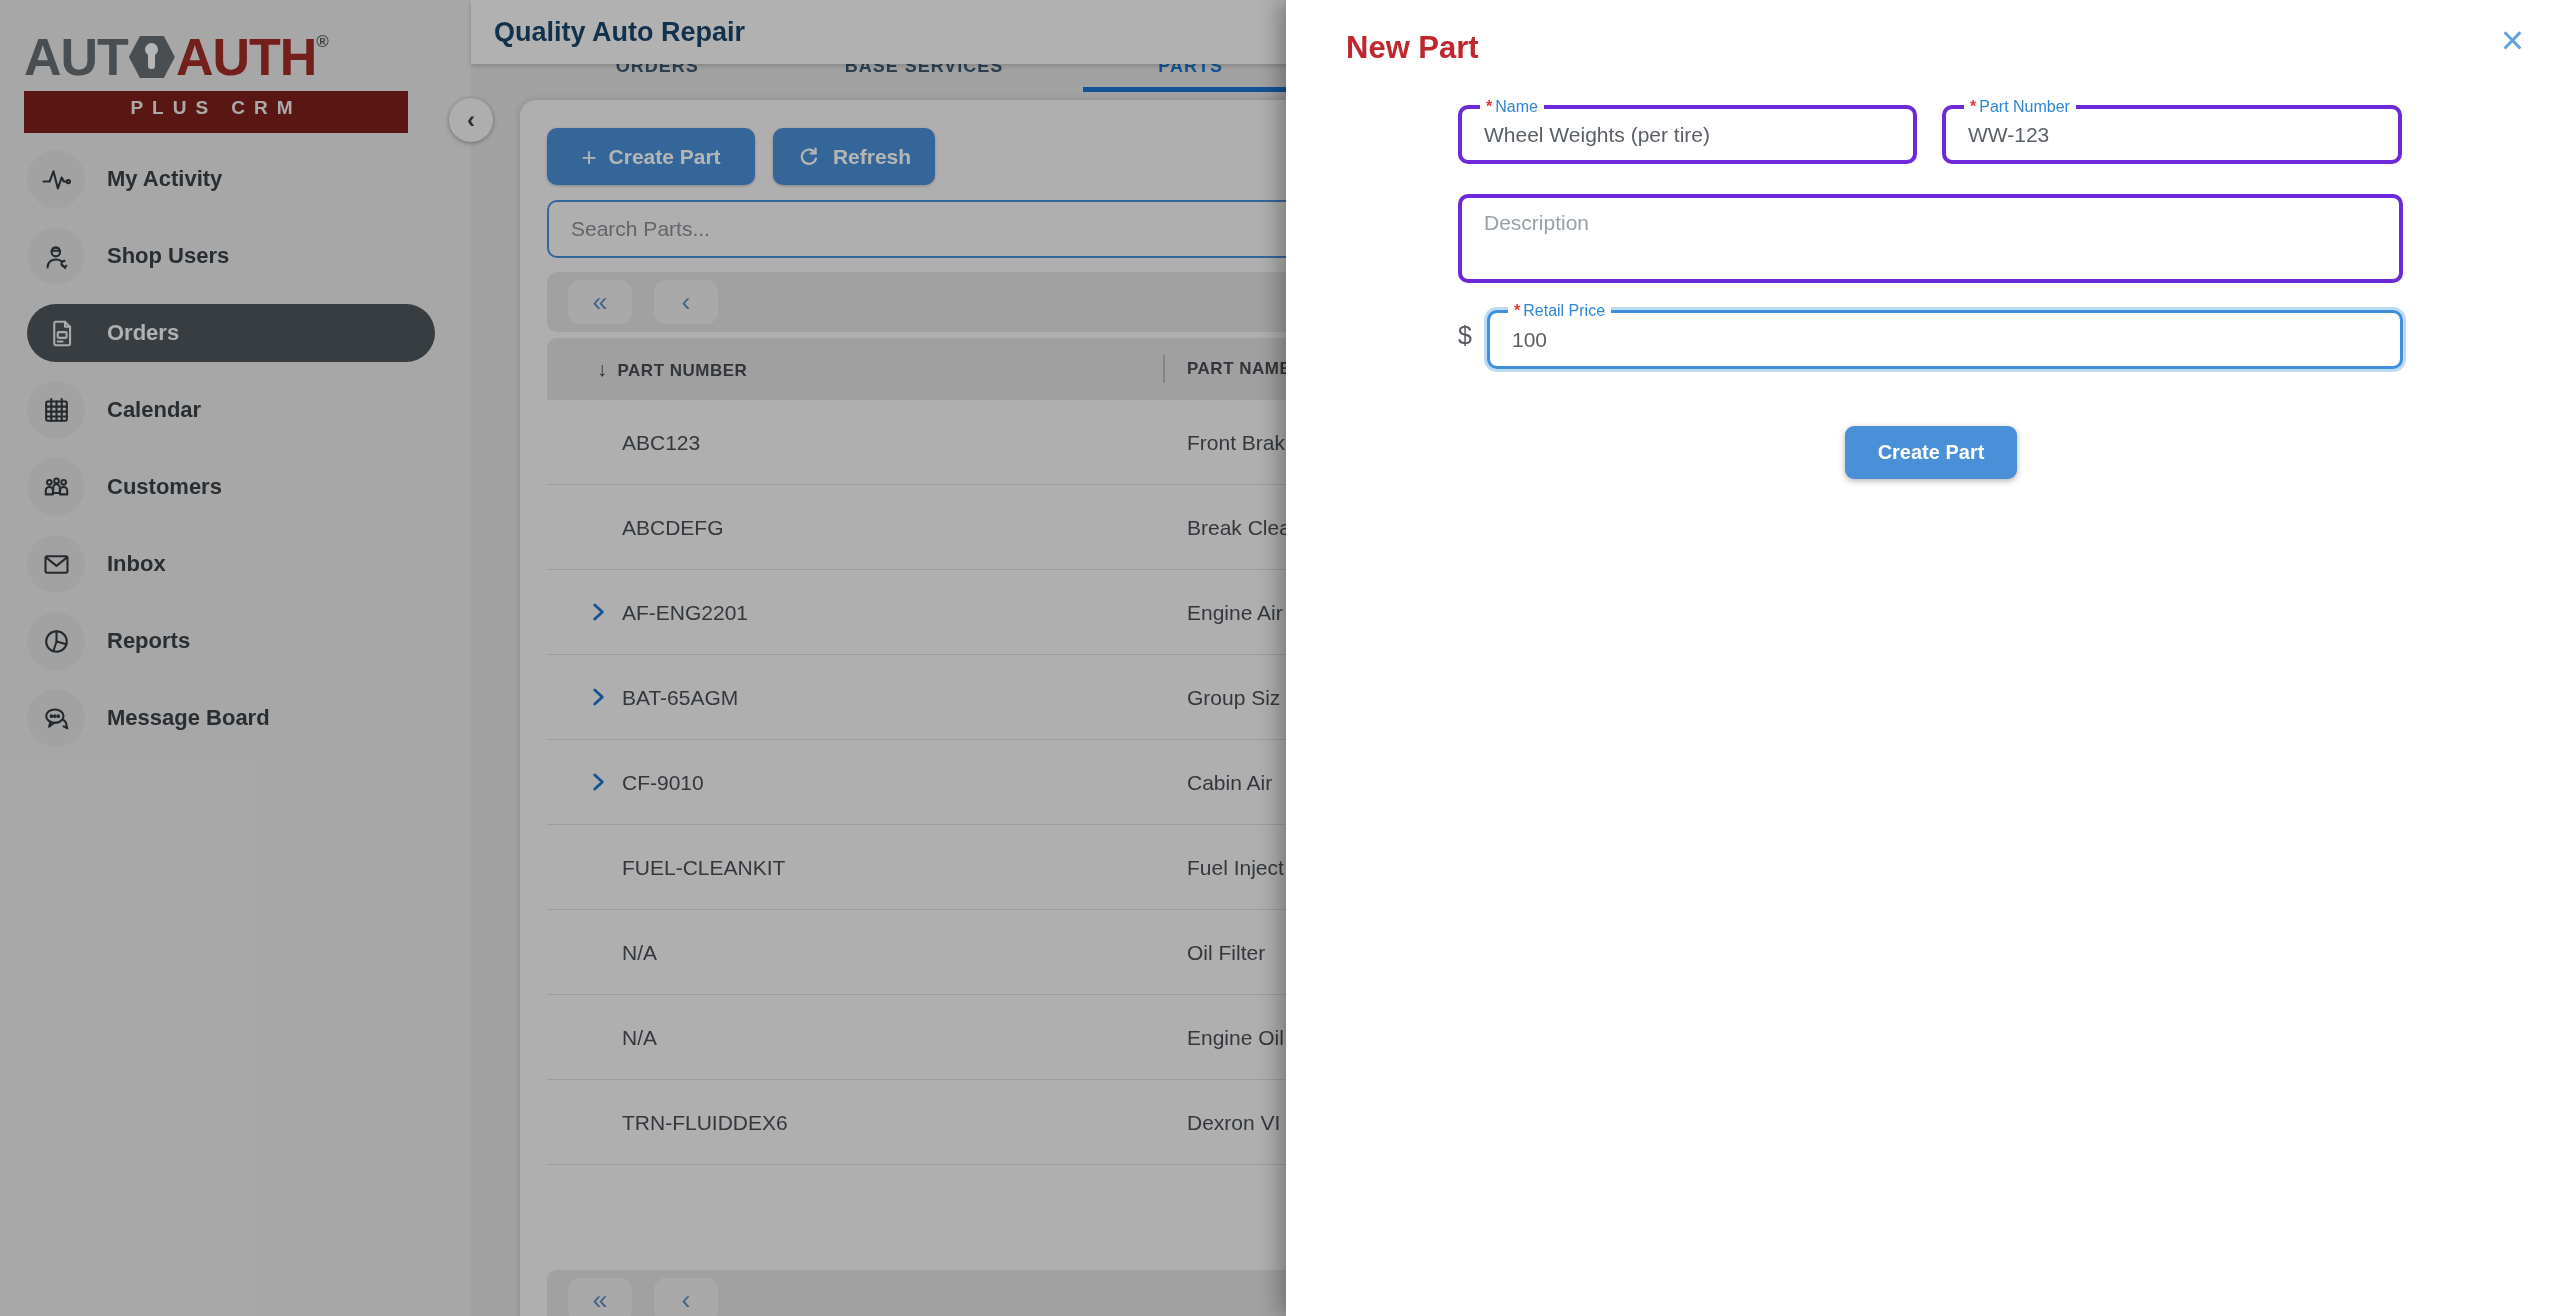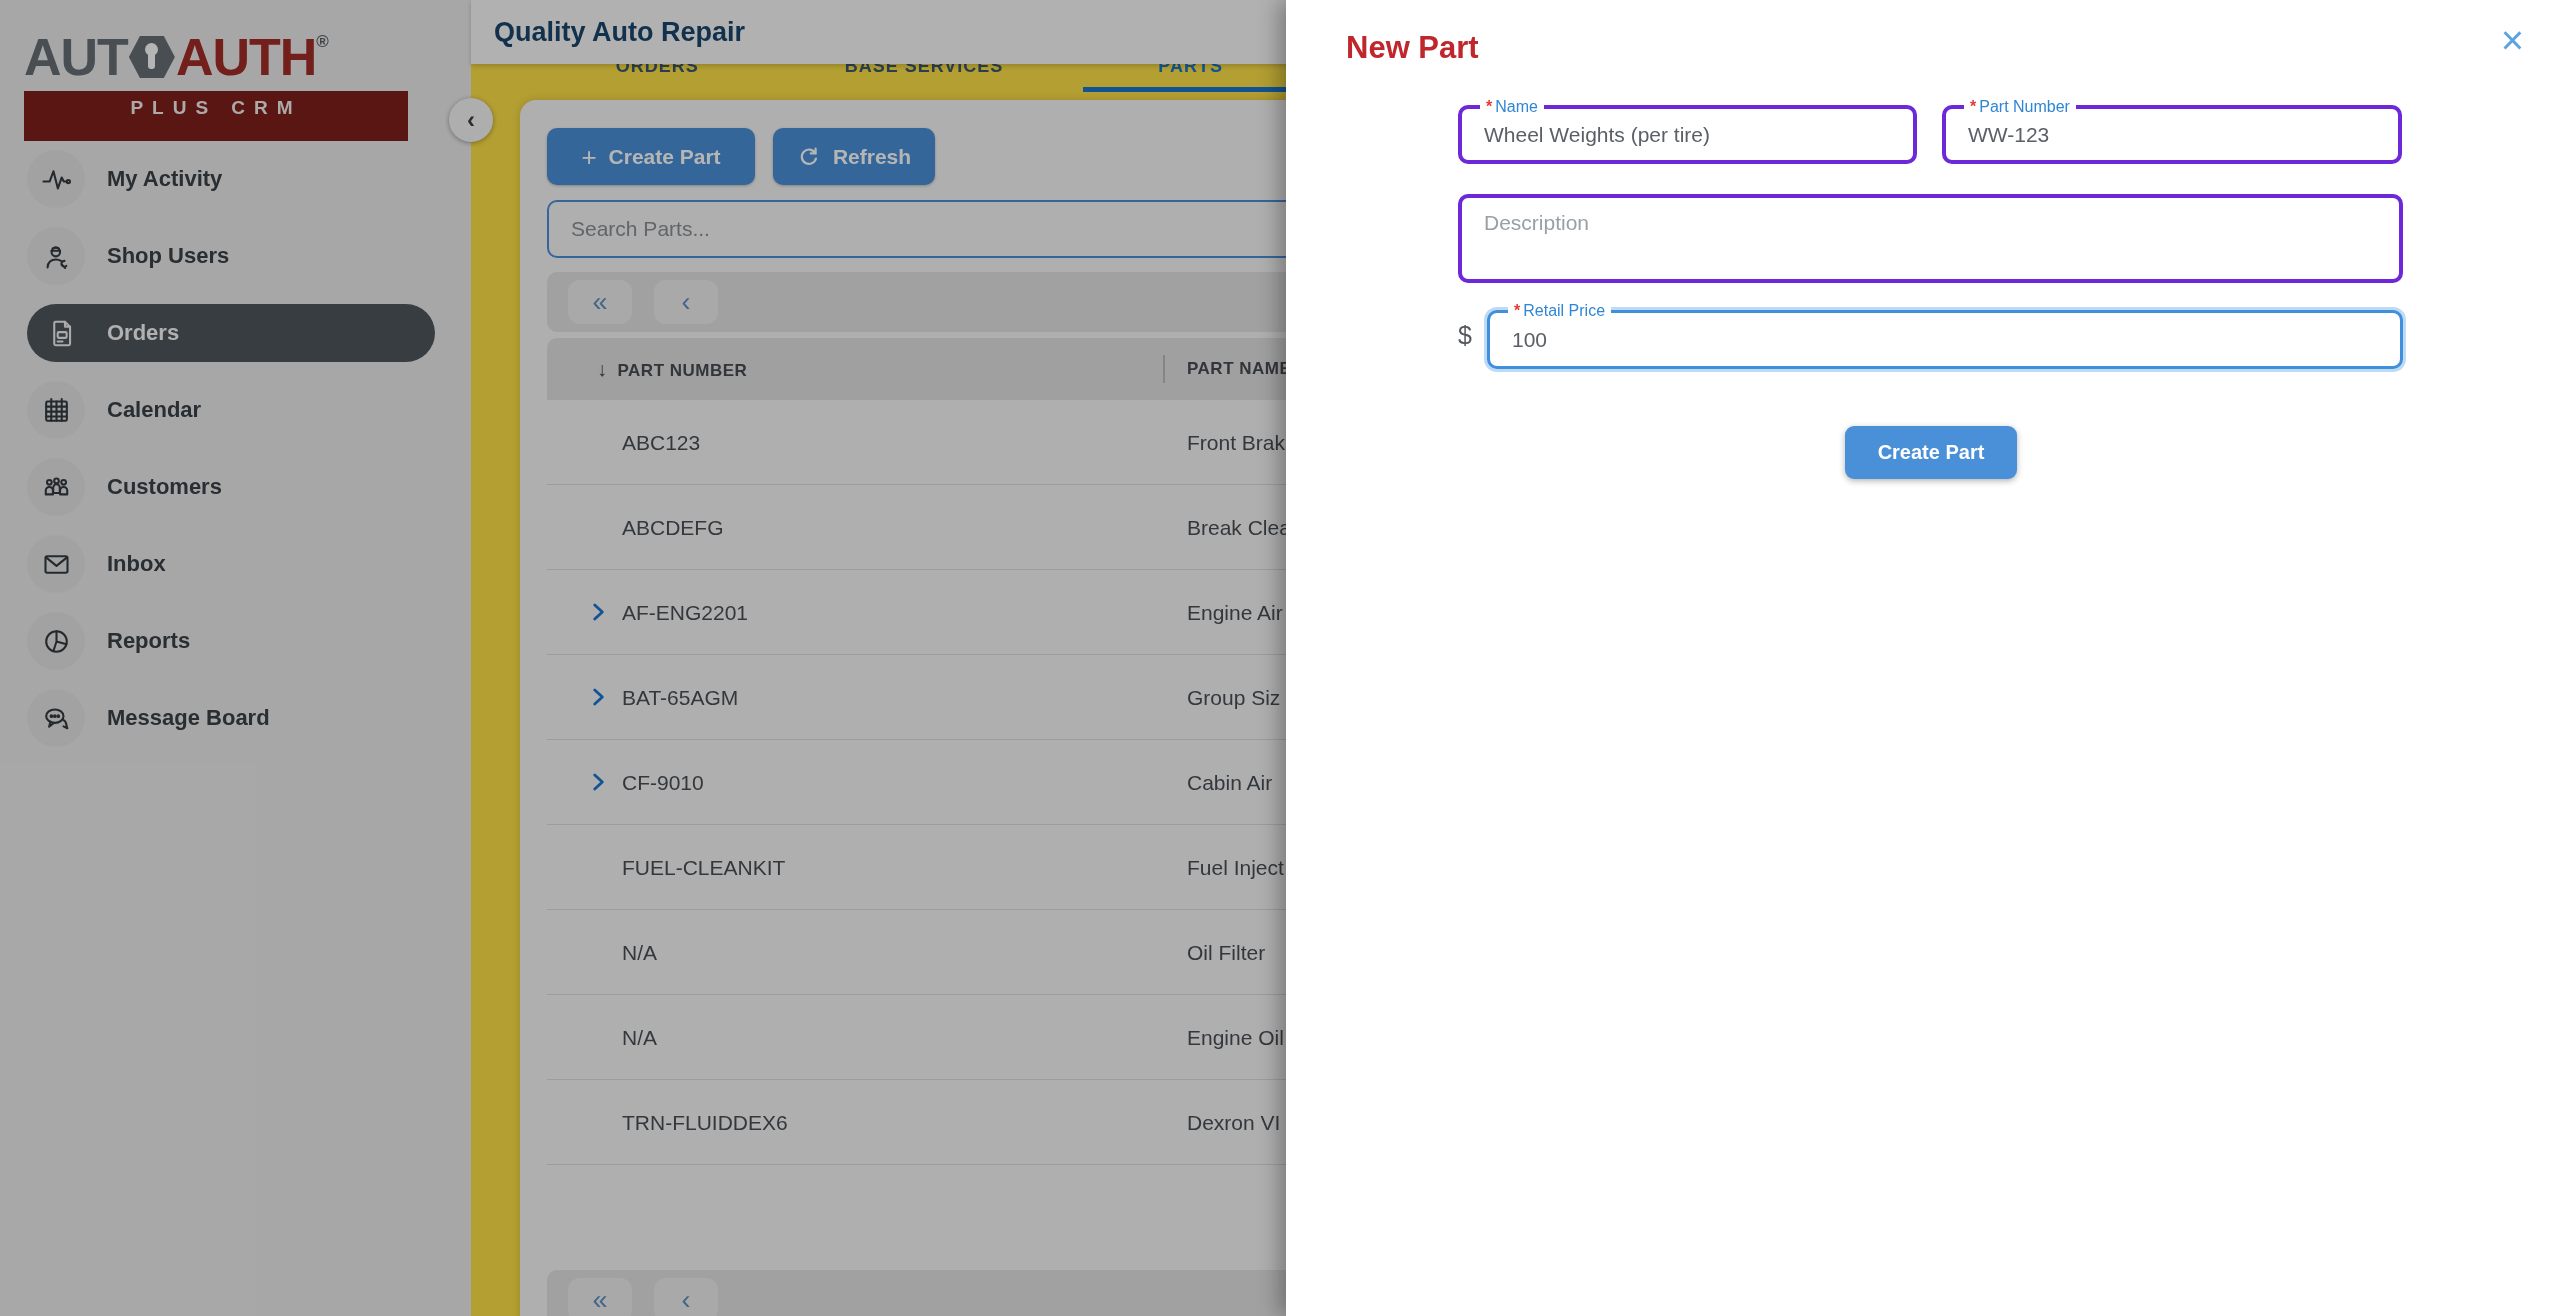--- a/index.html
+++ b/index.html
@@ -1,30 +1,30 @@
 <!DOCTYPE html>
 <html><head>
 <meta charset="utf-8">
 <style>
   html,body{margin:0;padding:0;background:#555;}
   *{box-sizing:border-box;font-family:"Liberation Sans",sans-serif;}
-  #stage{position:relative;width:2560px;height:1316px;overflow:hidden;background:#fde047;}
+  #stage{position:relative;width:2560px;height:1316px;overflow:hidden;background:#e5e5e5;}
 
   
   #sidebar{position:absolute;left:0;top:0;width:471px;height:100%;background:#ececec;z-index:1;}
   #logo{position:absolute;left:24px;top:12px;width:386px;}
   .logo-line{font-weight:800;font-size:52px;letter-spacing:-1px;white-space:nowrap;line-height:60px;}
   .logo-gray{color:#686f75;}
   .logo-red{color:#a32c26;}
   .logo-reg{font-size:17px;color:#5c6267;vertical-align:28px;font-weight:700;}
   .lock-hex{display:inline-block;position:relative;width:46px;height:42px;background:#686f75;
     clip-path:polygon(24% 0,76% 0,100% 50%,76% 100%,24% 100%,0 50%);vertical-align:-3px;margin:0 1px;}
   .lock-hole{position:absolute;left:50%;top:7px;width:13px;height:13px;margin-left:-6.5px;border-radius:50%;background:#fff;}
   .lock-stem{position:absolute;left:50%;top:16px;width:7px;height:17px;margin-left:-3.5px;background:#fff;border-radius:0 0 3px 3px;}
-  #logo-bar{margin-top:4px;width:384px;height:50px;background:#7e1f1a;color:#f3efee;
+  #logo-bar{margin-top:4px;width:384px;height:42px;background:#7e1f1a;color:#f3efee;
     font-size:19px;font-weight:700;letter-spacing:9px;text-align:center;line-height:34px;}
   #nav{position:absolute;left:0;top:150px;width:100%;}
   .nav-item{display:flex;align-items:center;height:58px;margin:0 36px 19px 27px;cursor:pointer;}
   .nav-icon{flex:0 0 58px;height:58px;border-radius:50%;background:#e4e4e4;display:flex;align-items:center;justify-content:center;color:#343b41;margin-right:22px;}
   .nav-icon svg{width:33px;height:33px;}
   .nav-label{font-size:22px;font-weight:600;color:#3b4147;}
   .nav-item.active{background:#4f575e;border-radius:29px;}
   .nav-item.active .nav-icon{background:transparent;color:#f1f1f1;margin-left:6px;margin-right:16px;}
   .nav-item.active .nav-label{color:#fafafa;}
   #collapse-btn{position:absolute;left:449px;top:98px;width:44px;height:44px;border-radius:50%;background:#f6f6f6;

